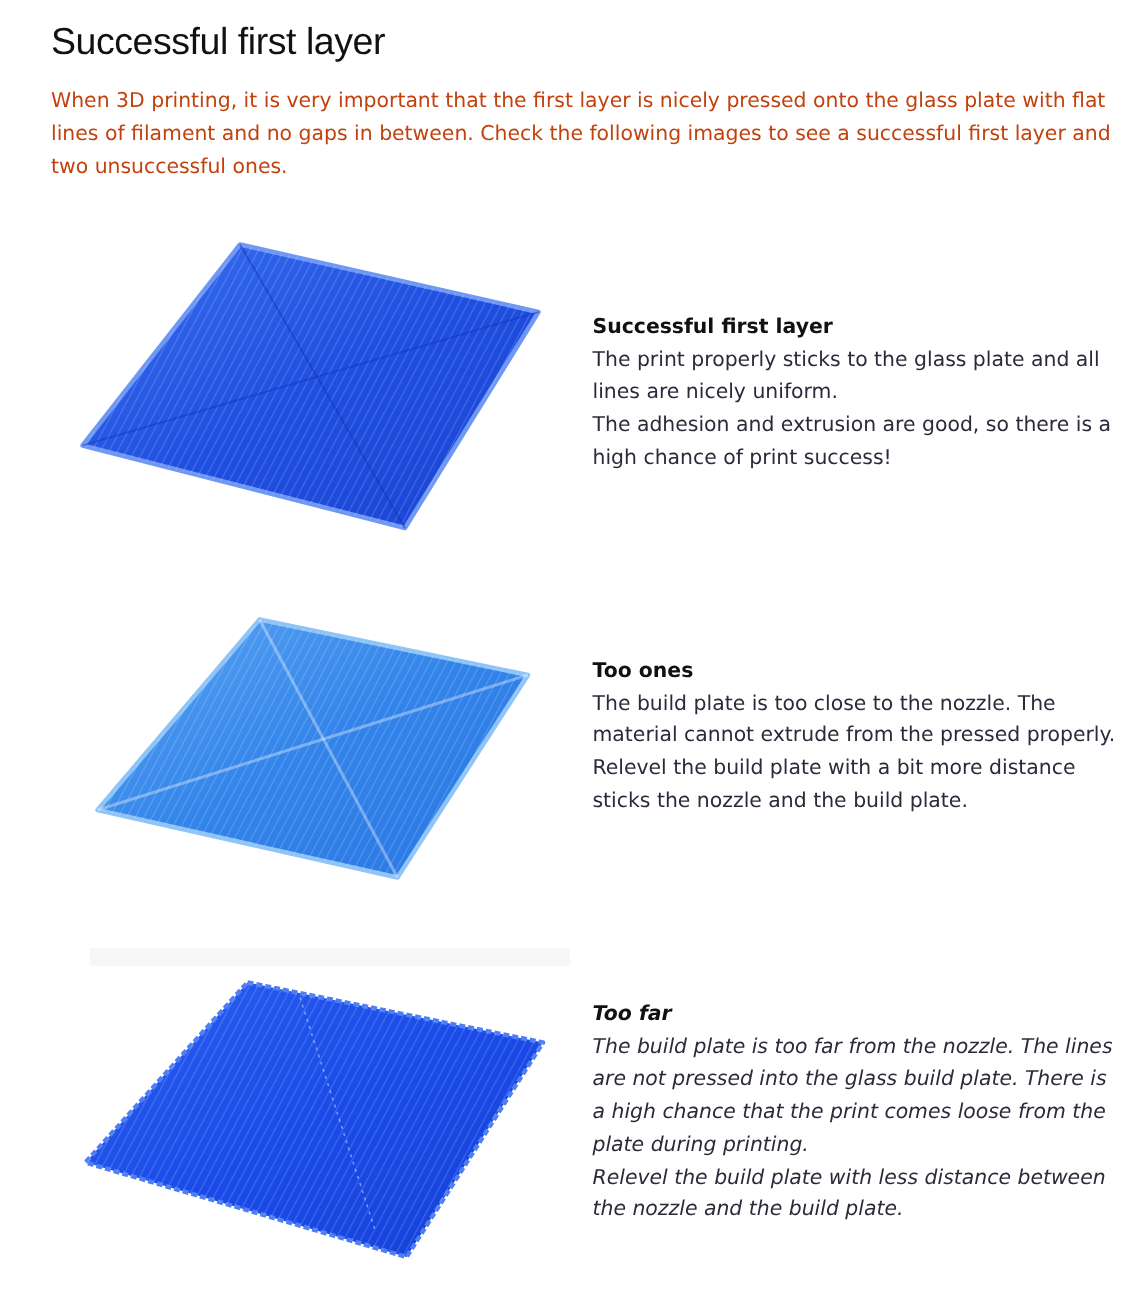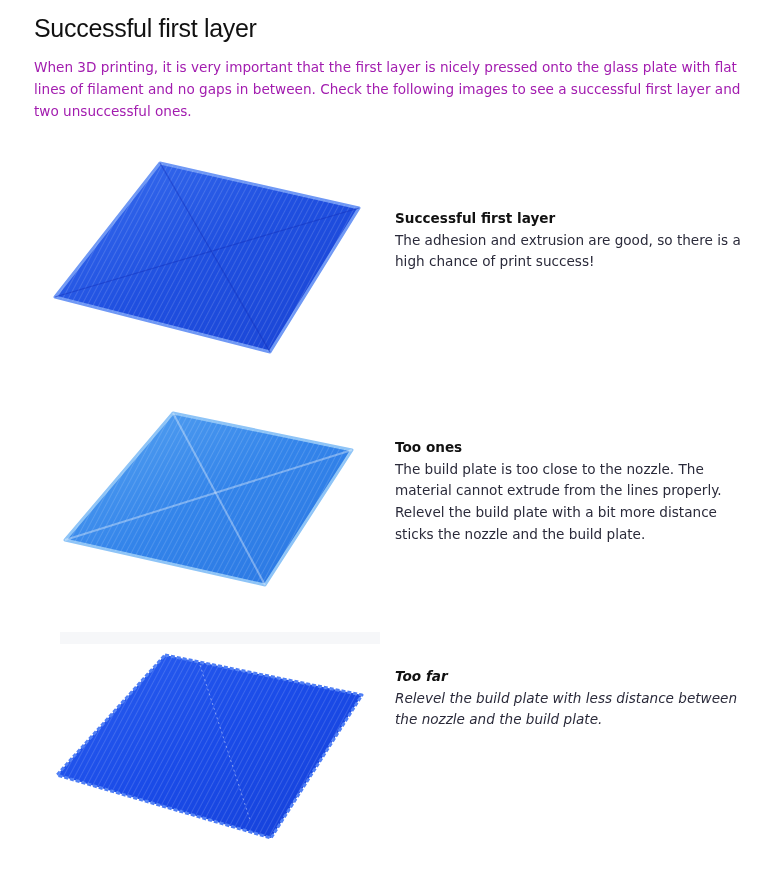--- a/index.html
+++ b/index.html
@@ -1,21 +1,21 @@
 <!DOCTYPE html>
 <html><head>
 <meta charset="utf-8">
 <style>
   html, body { margin:0; padding:0; background:#ffffff; }
   body { width:761px; height:877px; position:relative; overflow:hidden;
          font-family:"DejaVu Sans","Liberation Sans",sans-serif; color:#1f1f2e; }
   .title { position:absolute; left:34px; top:14px; margin:0; font-weight:normal;
            font-size:25px; letter-spacing:-0.3px; color:#111; font-family:"Liberation Sans",sans-serif; }
   .intro { position:absolute; left:34px; top:56px; width:710px; margin:0;
-           font-size:13.6px; line-height:22px; color:#a21caf; }
+           font-size:13.6px; line-height:22px; color:#c2410c; }
   .plate { position:absolute; left:0; top:0; }
   .desc { position:absolute; left:395px; width:350px; font-size:13.6px; line-height:21.7px; color:#2a2a3a; }
   .desc h3 { margin:0; font-size:13.6px; font-weight:bold; color:#111; line-height:21.7px; }
   .desc p { margin:0; }
 </style>
 </head>
 <body>
 
 <h1 class="title">Successful first layer</h1>
 <p class="intro">When 3D printing, it is very important that the first layer is nicely pressed onto the glass plate with flat lines of filament and no gaps in between. Check the following images to see a successful first layer and two unsuccessful ones.</p>
@@ -54,25 +54,27 @@
   <line x1="65" y1="540" x2="352" y2="450" stroke="rgba(255,255,255,0.35)" stroke-width="2"></line>
 
   <rect x="60" y="632" width="320" height="12" fill="#f6f7f9"></rect>
   <polygon points="165,655 362,695 271,838 57,775" fill="url(#g3)" stroke="#4e7ef5" stroke-width="3" stroke-linejoin="round" stroke-dasharray="4 2"></polygon>
   <polygon points="165,655 362,695 271,838 57,775" fill="url(#lines)"></polygon>
   <line x1="200" y1="665" x2="250" y2="820" stroke="rgba(255,255,255,0.45)" stroke-width="1" stroke-dasharray="2 3"></line>
 </svg>
 
 <div class="desc" style="top:208px;">
   <h3>Successful first layer</h3>
+  <p>The print properly sticks to the glass plate and all lines are nicely uniform.</p>
   <p>The adhesion and extrusion are good, so there is a high chance of print success!</p>
 </div>
 
 <div class="desc" style="top:437px;">
   <h3>Too ones</h3>
-  <p>The build plate is too close to the nozzle. The material cannot extrude from the lines properly.</p>
+  <p>The build plate is too close to the nozzle. The material cannot extrude from the pressed properly.</p>
   <p>Relevel the build plate with a bit more distance sticks the nozzle and the build plate.</p>
 </div>
 
 <div class="desc" style="top:666px;font-style:italic;">
   <h3>Too far</h3>
+  <p>The build plate is too far from the nozzle. The lines are not pressed into the glass build plate. There is a high chance that the print comes loose from the plate during printing.</p>
   <p>Relevel the build plate with less distance between the nozzle and the build plate.</p>
 </div>
 
 </body></html>

